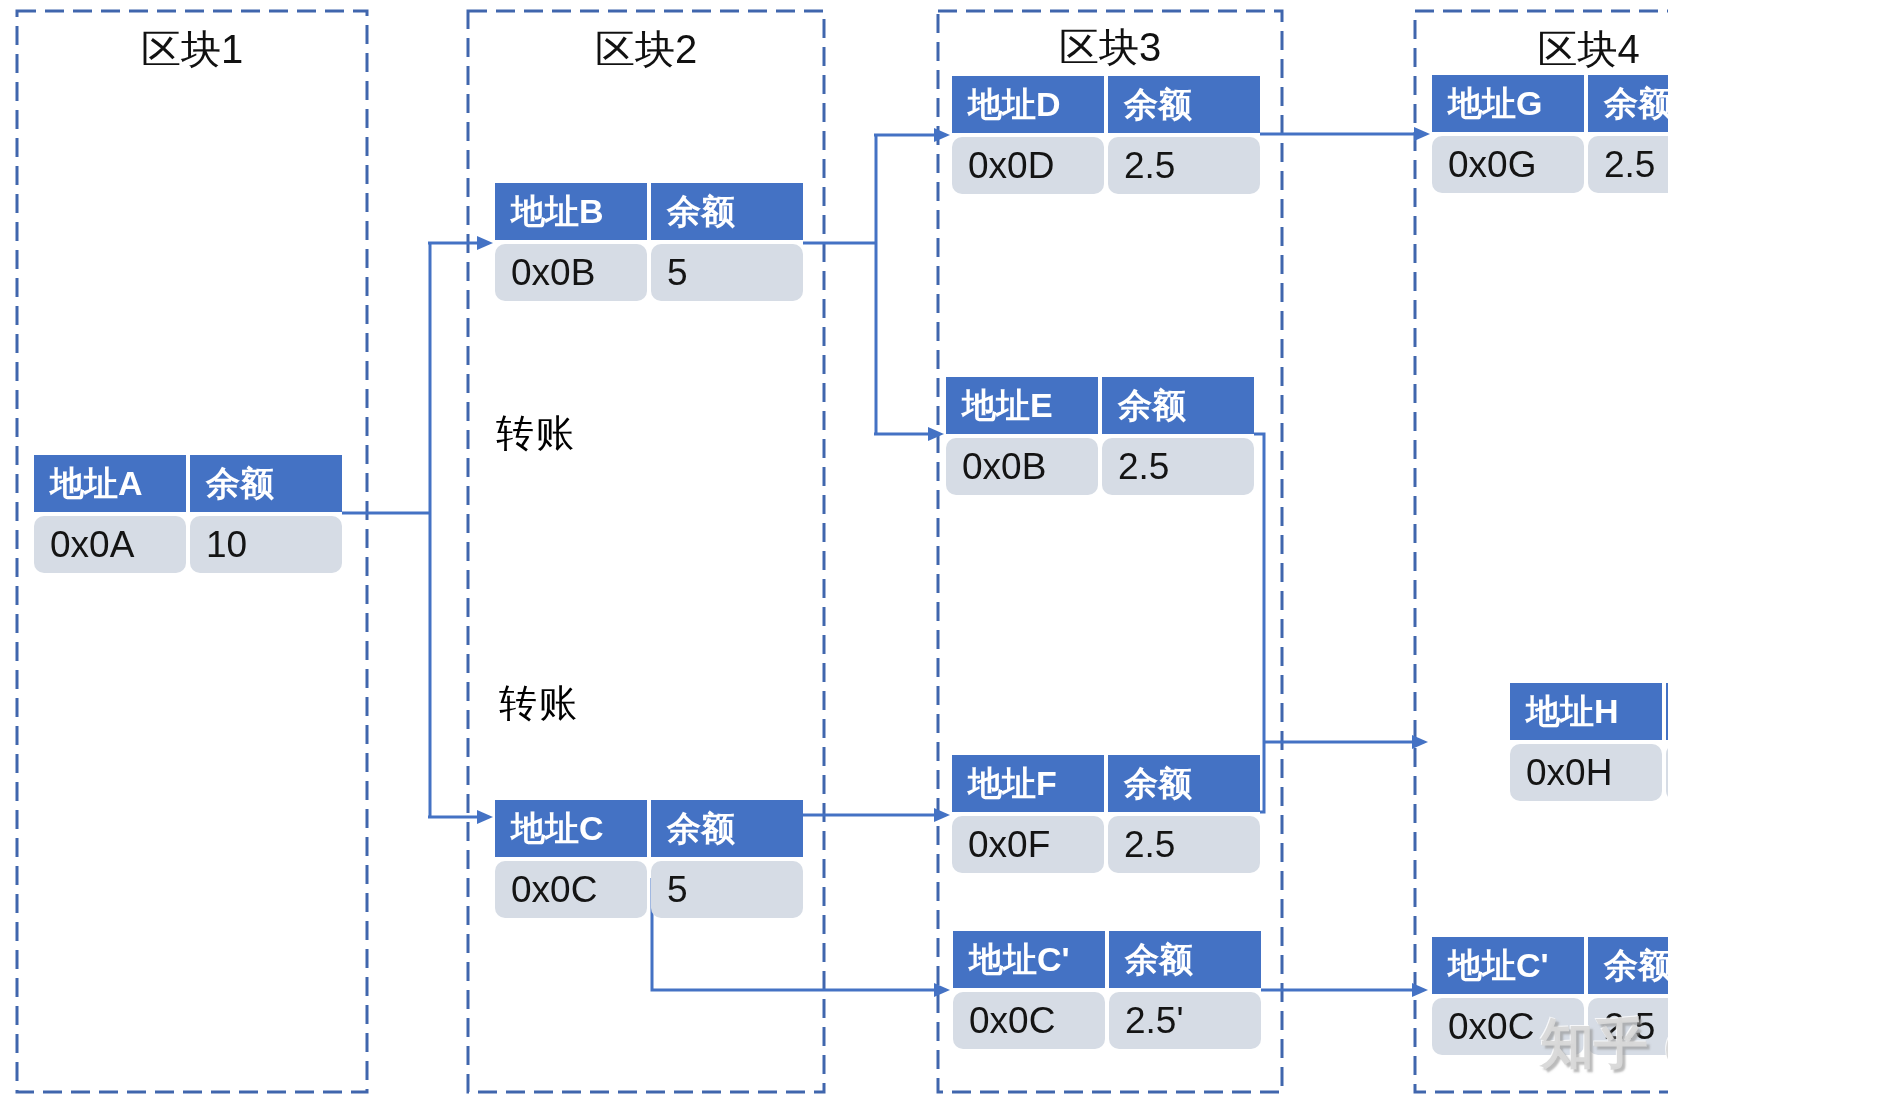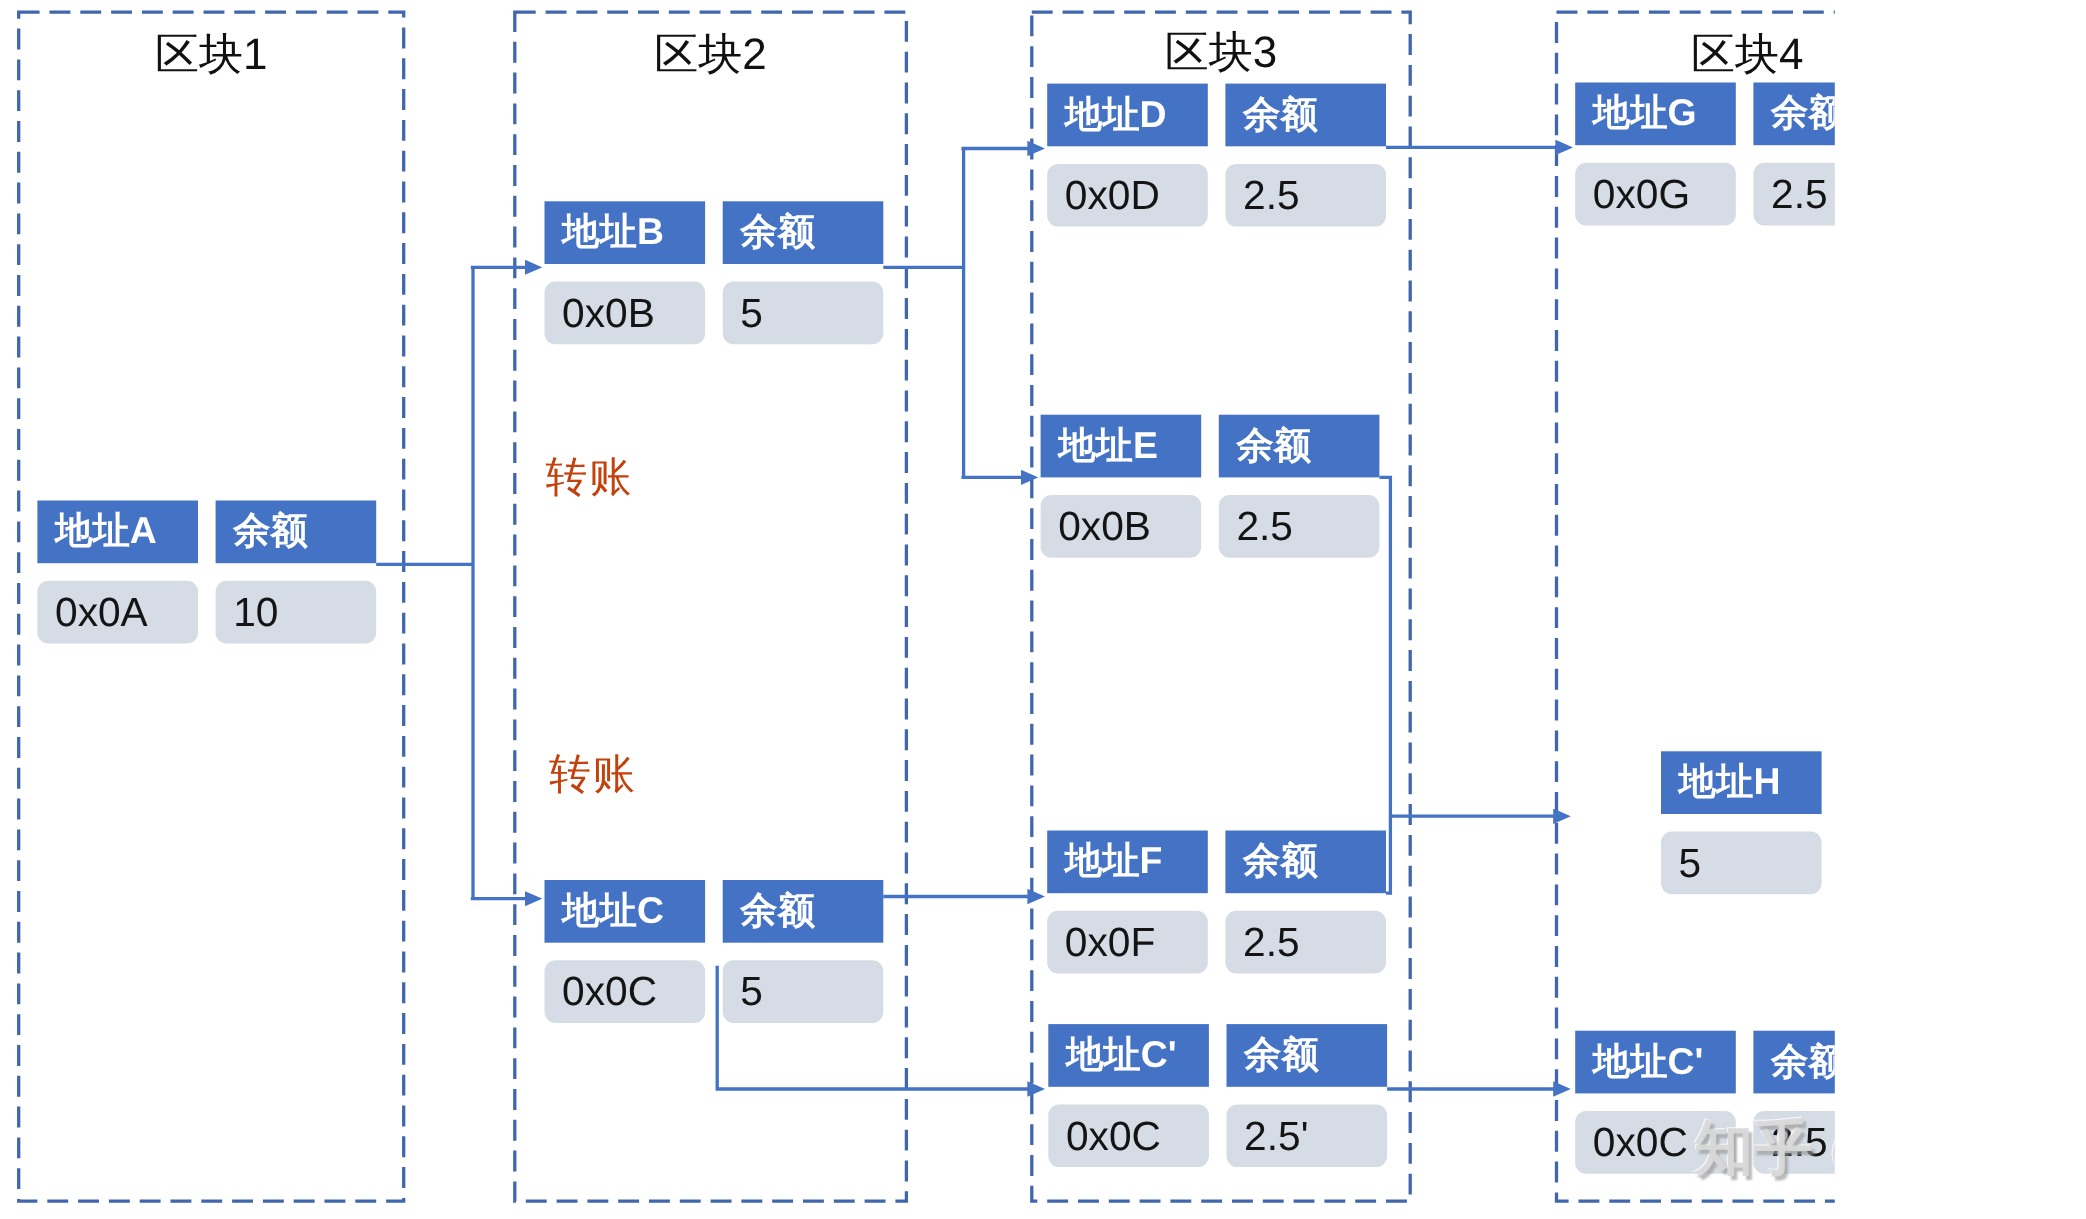--- a/index.html
+++ b/index.html
@@ -7,32 +7,32 @@
     position:relative;width:1668px;height:1108px;background:#ffffff;overflow:hidden;
     font-family:"Liberation Sans","DejaVu Sans",sans-serif;
   }
   svg{position:absolute;left:0;top:0;}
   .block-title{
     position:absolute;text-align:center;font-size:40px;color:#111;
     font-family:"Liberation Sans","DejaVu Sans",sans-serif;
   }
   .tbl{
     position:absolute;width:308px;display:grid;
-    grid-template-columns:1fr 1fr;grid-template-rows:57px 57px;gap:16px;
+    grid-template-columns:1fr 1fr;grid-template-rows:57px 57px;gap:4px;
   }
   .th{
     background:#4472C4;color:#ffffff;font-weight:bold;font-size:34px;
     line-height:57px;padding-left:16px;overflow:hidden;white-space:nowrap;
   }
   .td{
     background:#D6DCE5;color:#141414;font-size:37px;
     line-height:57px;padding-left:16px;overflow:hidden;white-space:nowrap;border-radius:10px;
   }
   .transfer-label{
-    position:absolute;font-size:38px;color:#c2410c;letter-spacing:2px;font-family:Liberation Serif, serif;
+    position:absolute;font-size:38px;color:#000000;letter-spacing:2px;font-family:Liberation Serif, serif;
   }
   .watermark{
     position:absolute;left:1540px;top:1008px;font-size:54px;font-weight:bold;
     color:rgba(216,216,216,0.95);
     text-shadow:3px 3px 2px rgba(150,150,150,0.65), -1px -1px 0 rgba(255,255,255,0.8);
     white-space:nowrap;
   }
 </style>
 </head>
 <body>
@@ -133,20 +133,21 @@
   <div class="tbl" style="left:1432px;top:75px">
     <div class="th">地址G</div>
     <div class="th">余额</div>
     <div class="td">0x0G</div>
     <div class="td">2.5</div>
   </div>
 
   <div class="tbl" style="left:1510px;top:683px">
     <div class="th">地址H</div>
     <div class="th">余额</div>
+    <div class="td">0x0H</div>
     <div class="td">5</div>
   </div>
 
   <div class="tbl" style="left:1432px;top:937px">
     <div class="th">地址C'</div>
     <div class="th">余额</div>
     <div class="td">0x0C</div>
     <div class="td">2.5</div>
   </div>
 

